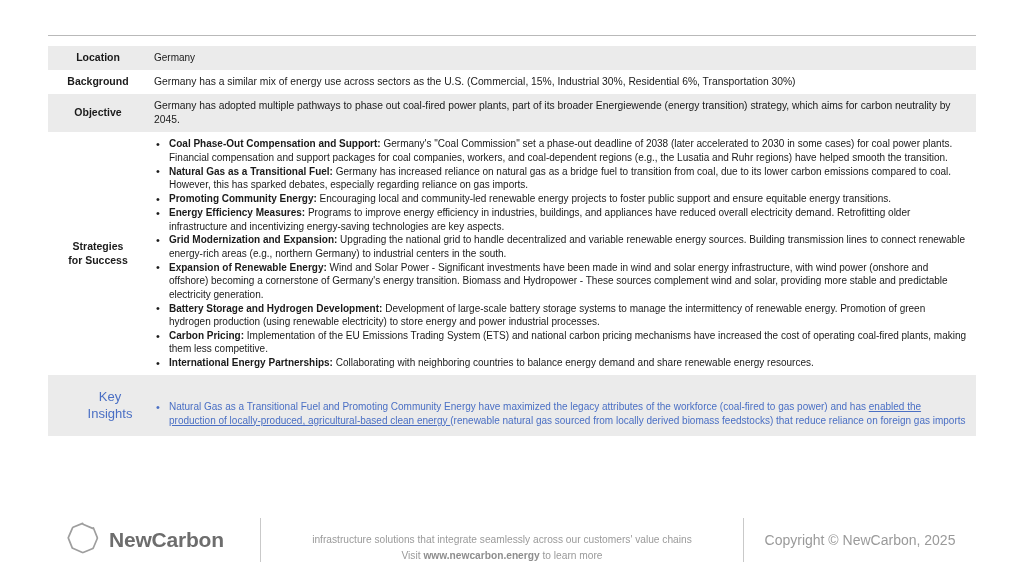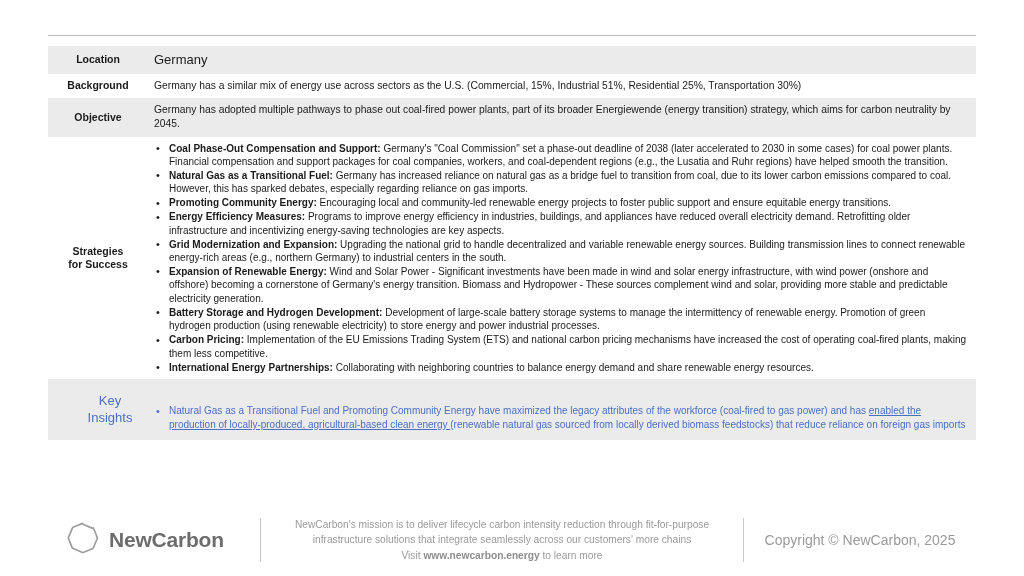--- a/index.html
+++ b/index.html
@@ -60,21 +60,21 @@
   }
   .tbl td.val {
     font-size: 10.3px;
     line-height: 1.38;
     vertical-align: middle;
     padding: 5px 8px 5px 6px;
     color: #1a1a1a;
   }
 
   .row-location td { height: 20px; margin-left: 18px; }
-  .row-location td.val { font-size: 13px; }
+  .row-location td.val { font-size: 10px; }
 
   
   ul.bullets {
     list-style: none;
     margin: 0;
     padding: 0;
   }
   ul.bullets > li {
     position: relative;
     padding-left: 15px;
@@ -161,21 +161,21 @@
   </div>
 
   <table class="tbl">
     <tbody>
       <tr class="shade row-location">
         <td class="lbl">Location</td>
         <td class="val">Germany</td>
       </tr>
       <tr class="plain">
         <td class="lbl">Background</td>
-        <td class="val">Germany has a similar mix of energy use across sectors as the U.S. (Commercial, 15%, Industrial 51%, Residential 25%, Transportation 30%)</td>
+        <td class="val">Germany has a similar mix of energy use across sectors as the U.S. (Commercial, 15%, Industrial 30%, Residential 6%, Transportation 30%)</td>
       </tr>
       <tr class="shade">
         <td class="lbl">Objective</td>
         <td class="val">Germany has adopted multiple pathways to phase out coal-fired power plants, part of its broader Energiewende (energy transition) strategy, which aims for carbon neutrality by 2045.</td>
       </tr>
 
       <tr class="plain">
         <td class="lbl">
           <span>Strategies</span><br>
           <span>for Success</span>
@@ -222,22 +222,22 @@
             <path d="M9.9 8.8 L23.5 3.4"></path>
           </g>
         </svg>
       </span>
       <span class="logo-text">NewCarbon</span>
     </div>
 
     <div class="vrule"></div>
 
     <div class="mission">
-      <span>NewCarbon's mission is to deliver lifecycle carbon intensity reduction through fit-for-purpose</span><br>
-      <span>infrastructure solutions that integrate seamlessly across our customers' more chains</span><br>
+      <br>
+      <span>infrastructure solutions that integrate seamlessly across our customers' value chains</span><br>
       <span>Visit </span><b>www.newcarbon.energy</b><span> to learn more</span>
     </div>
 
     <div class="vrule"></div>
 
     <div class="copyright">Copyright © NewCarbon, 2025</div>
   </div>
 
 </div>
 

